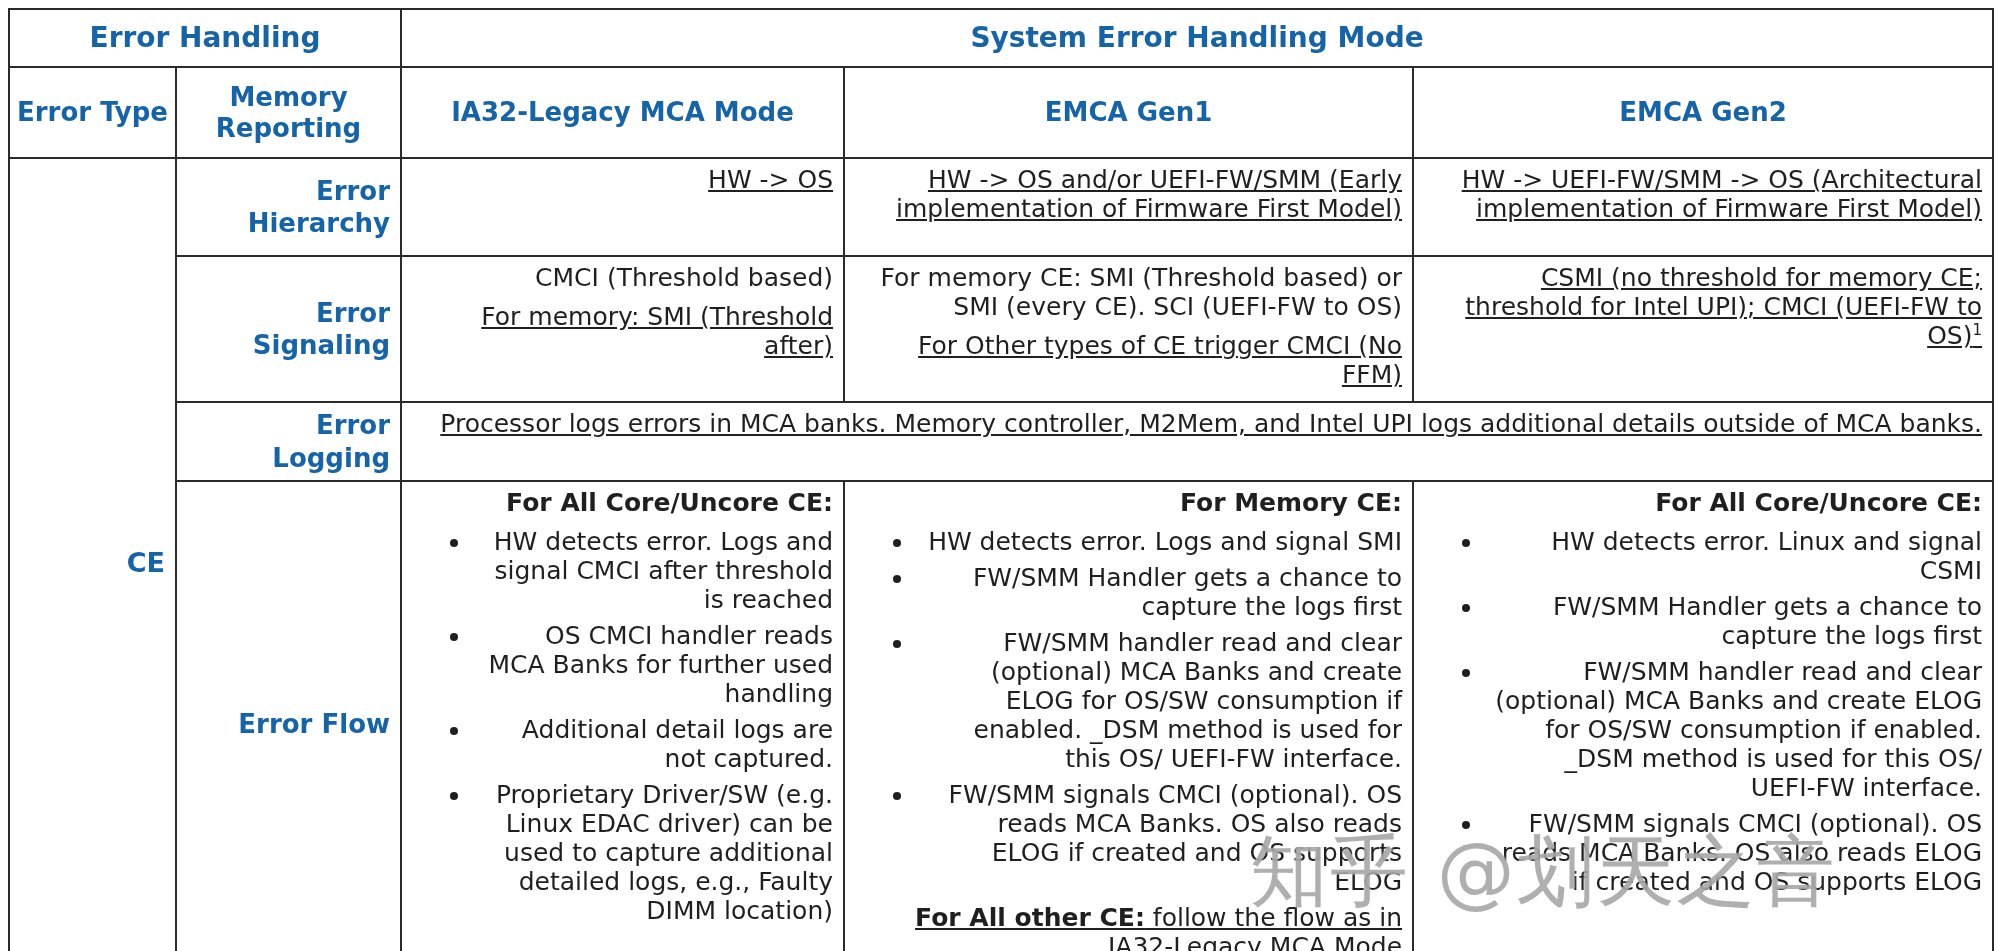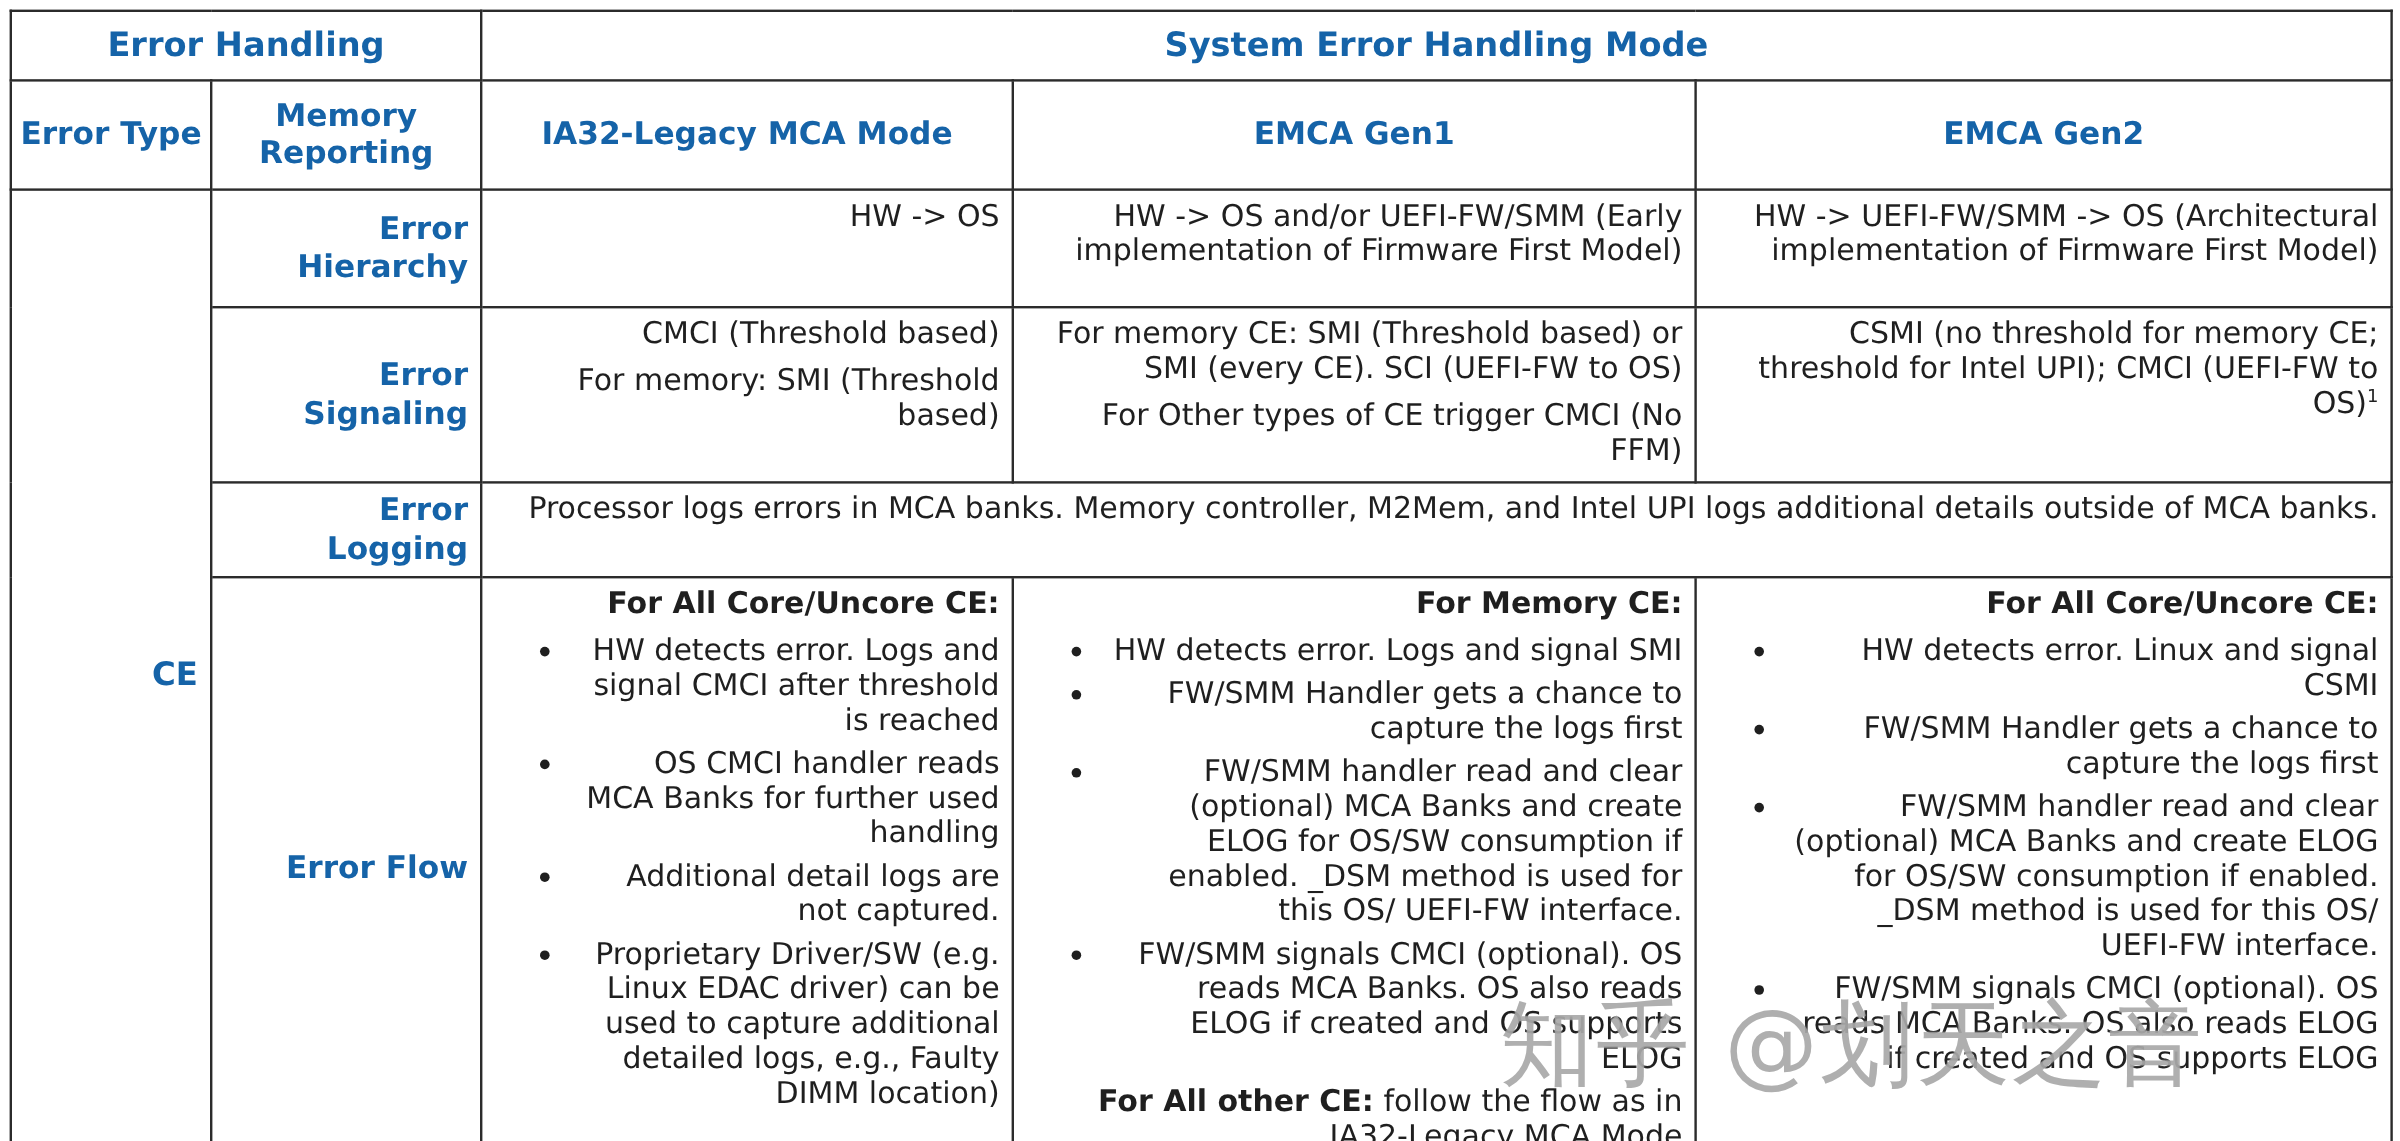--- a/index.html
+++ b/index.html
@@ -32,21 +32,21 @@
   }
   .err td.label {
     color: #1563a8; font-weight: 700; font-size: 26px;
     vertical-align: middle; padding-left: 22px; line-height: 1.25;
   }
   .err td.type-cell {
     color: #1563a8; font-weight: 700; font-size: 27px;
     vertical-align: middle; padding-left: 26px;
   }
   .content p { margin: 0 0 10px 0; }
-  .content p:last-child { margin-bottom: 0; }
+  .content p:last-child { margin-bottom: 0; text-decoration: underline; }
   .flow-heading { font-weight: 700; margin: 0 0 6px 0; }
   ul.flow-list { margin: 0; padding: 0 0 0 58px; list-style: disc outside; }
   ul.flow-list li { padding-left: 10px; margin: 0 0 7px 0; }
   .flow-footer { margin: 2px 0 0 0; }
   .flow-footer .b { font-weight: 700; }
   sup { font-size: 15px; line-height: 0; }
   .watermark {
     position: absolute; left: 1250px; top: 832px; z-index: 5;
     font-size: 78px; line-height: 1; white-space: nowrap;
     color: rgba(158,158,158,0.82); letter-spacing: 2px;
@@ -91,21 +91,21 @@
     </td>
     <td class="content">
       <p>HW -&gt; UEFI-FW/SMM -&gt; OS (Architectural implementation of Firmware First Model)</p>
     </td>
   </tr>
 
   <tr style="height:146px">
     <td class="label">Error Signaling</td>
     <td class="content">
       <p>CMCI (Threshold based)</p>
-      <p>For memory: SMI (Threshold based)</p>
+      <p>For memory: SMI (Threshold after)</p>
     </td>
     <td class="content">
       <p>For memory CE: SMI (Threshold based) or SMI (every CE). SCI (UEFI-FW to OS)</p>
       <p>For Other types of CE trigger CMCI (No FFM)</p>
     </td>
     <td class="content">
       <p><span>CSMI (no threshold for memory CE; threshold for Intel UPI); CMCI (UEFI-FW to OS)</span><sup>1</sup></p>
     </td>
   </tr>
 

